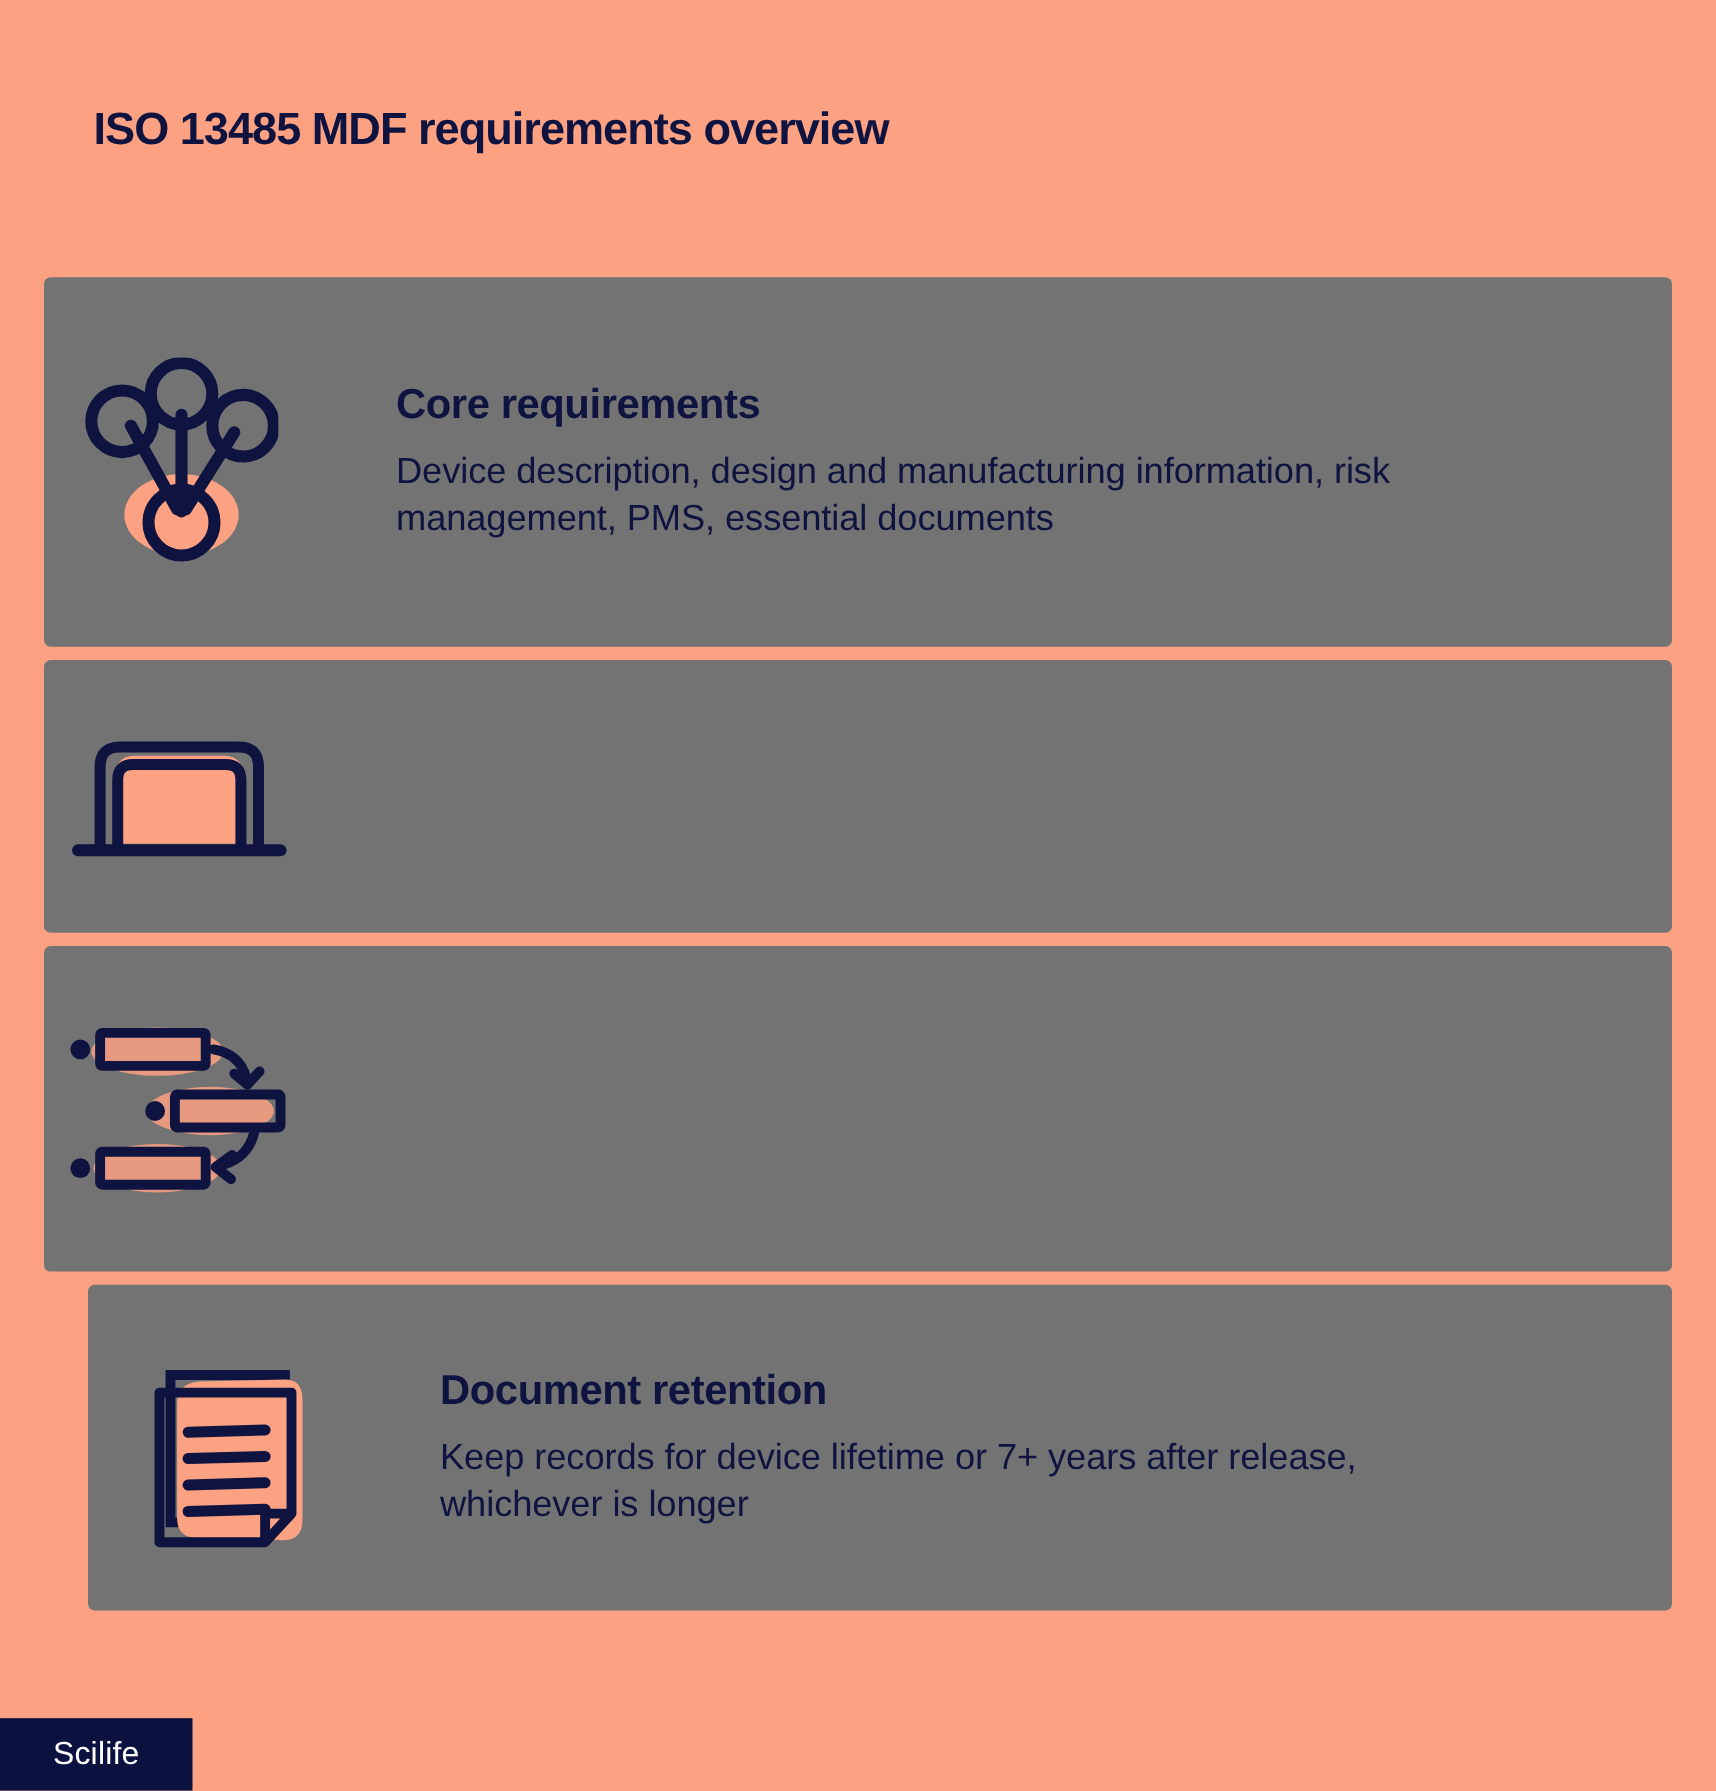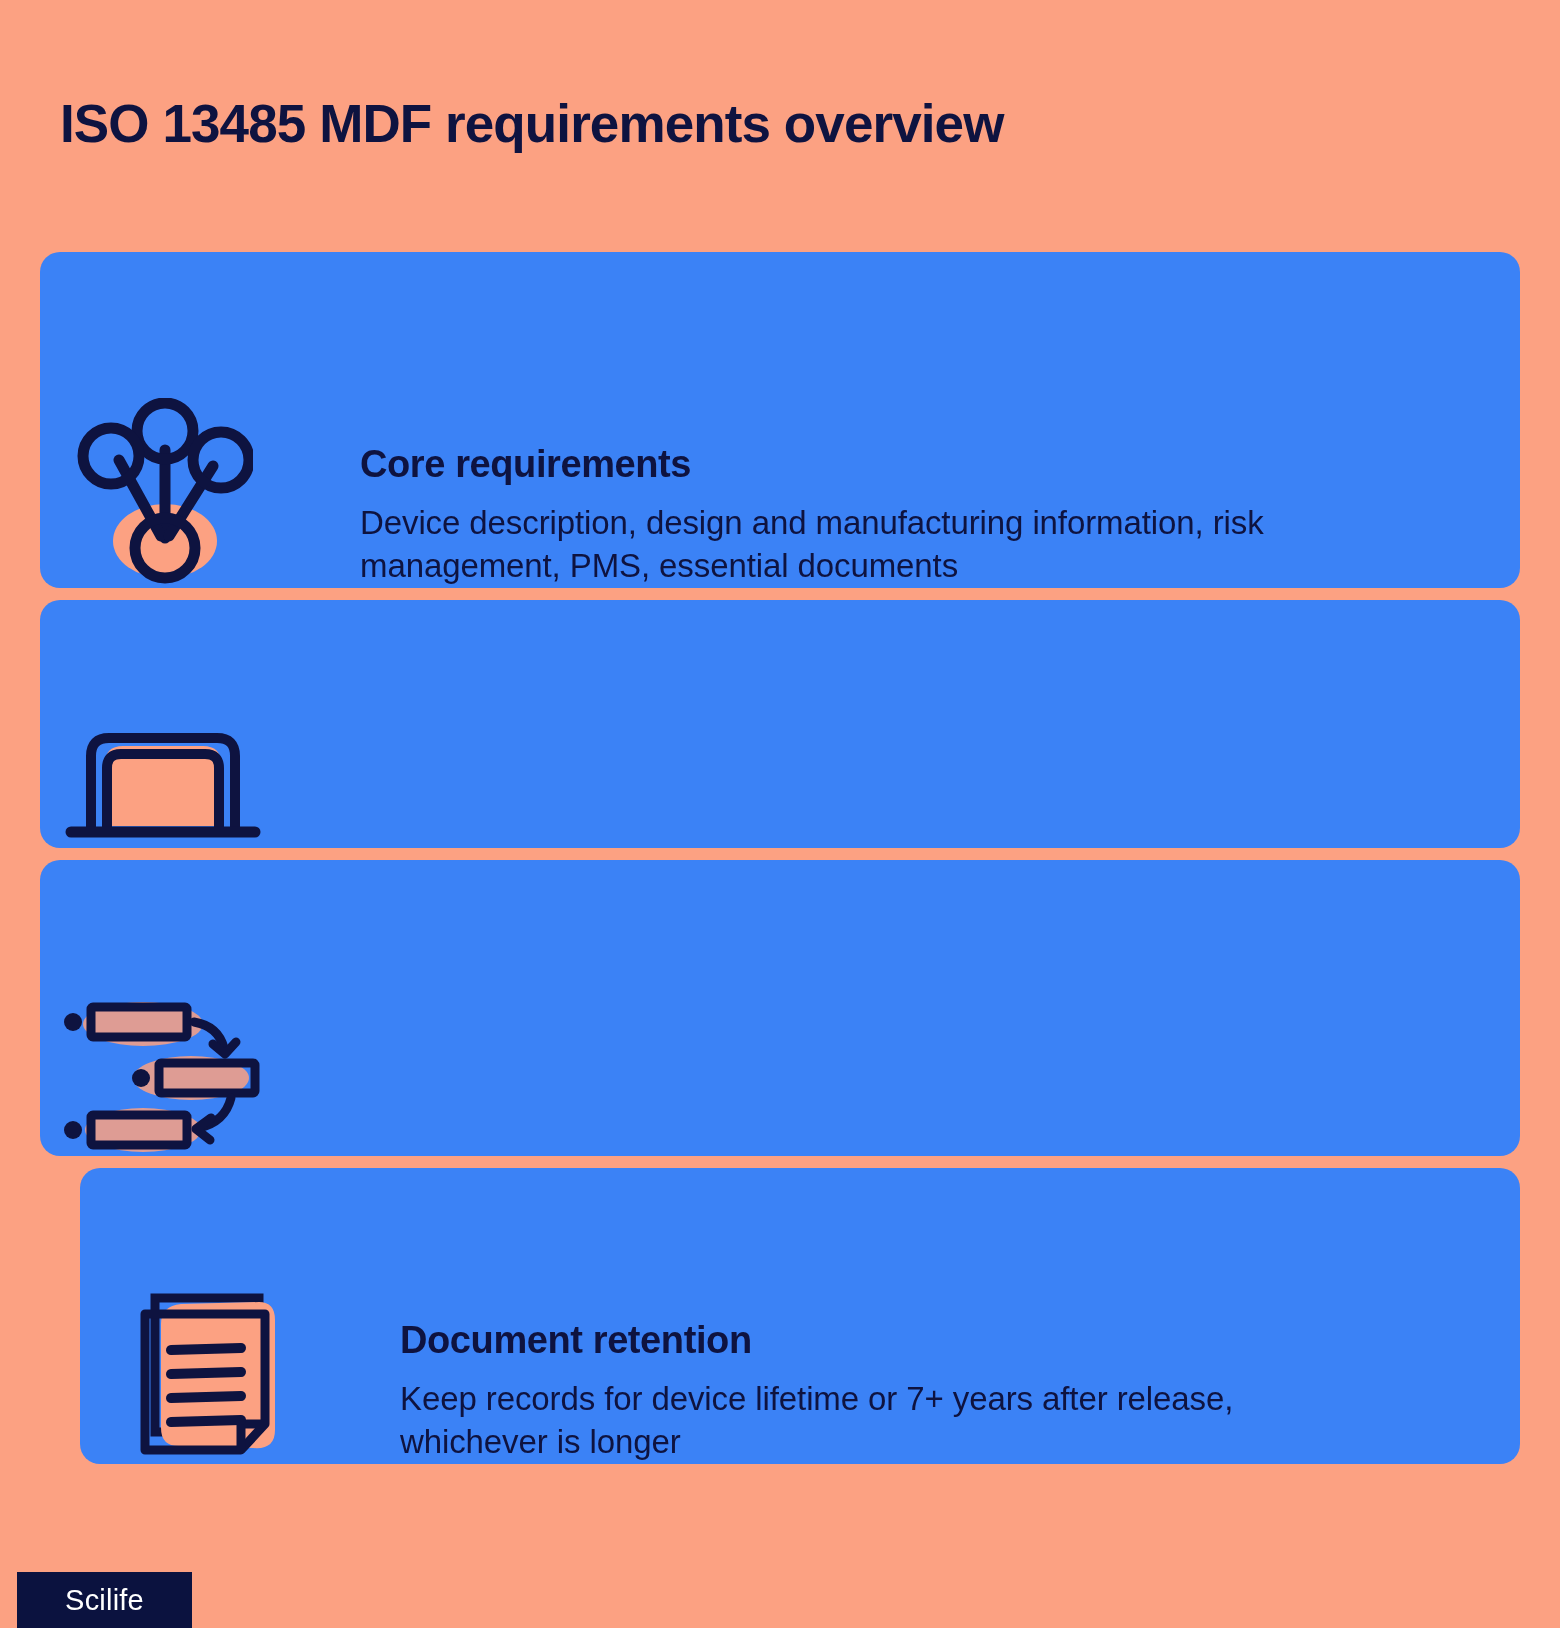--- a/index.html
+++ b/index.html
@@ -17,45 +17,45 @@
 
   .page {
     position: relative;
     width: 1560px;
     height: 1628px;
     box-sizing: border-box;
   }
 
   .page-title {
     position: absolute;
-    left: 60px;
+    left: 85px;
     top: 95px;
-    font-size: 53px;
+    font-size: 41px;
     font-weight: 700;
     letter-spacing: -0.9px;
     color: #0e1340;
     line-height: 1.1;
     white-space: nowrap;
   }
 
   .cards {
     position: absolute;
     left: 40px;
     top: 252px;
     width: 1480px;
     display: flex;
     flex-direction: column;
     gap: 12px;
   }
 
   .card {
-    background: #3b82f6;
-    border-radius: 20px;
-    display: flex;
-    align-items: flex-end;
+    background: #737373;
+    border-radius: 6px;
+    display: flex;
+    align-items: center;
     box-sizing: border-box;
     position: relative;
     overflow: hidden;
   }
   .card-1 { height: 336px; }
   .card-2 { height: 248px; }
   .card-3 { height: 296px; }
   .card-4 { height: 296px; margin-left: 40px; }
 
   .icon-cell {
@@ -104,24 +104,24 @@
     margin: 0;
     max-width: 905px;
   }
   .card-2 .card-body { max-width: 1000px; }
   .card-4 .card-body { max-width: 960px; }
 
   .icon-svg { display: block; }
 
   .logo-badge {
     position: absolute;
-    left: 17px;
+    left: 0;
     bottom: 0;
     width: 175px;
-    height: 56px;
+    height: 66px;
     background: #0b123f;
     display: flex;
     align-items: center;
     justify-content: center;
   }
   .logo-text {
     color: #ffffff;
     font-size: 29px;
     font-weight: 400;
     letter-spacing: 0.2px;

